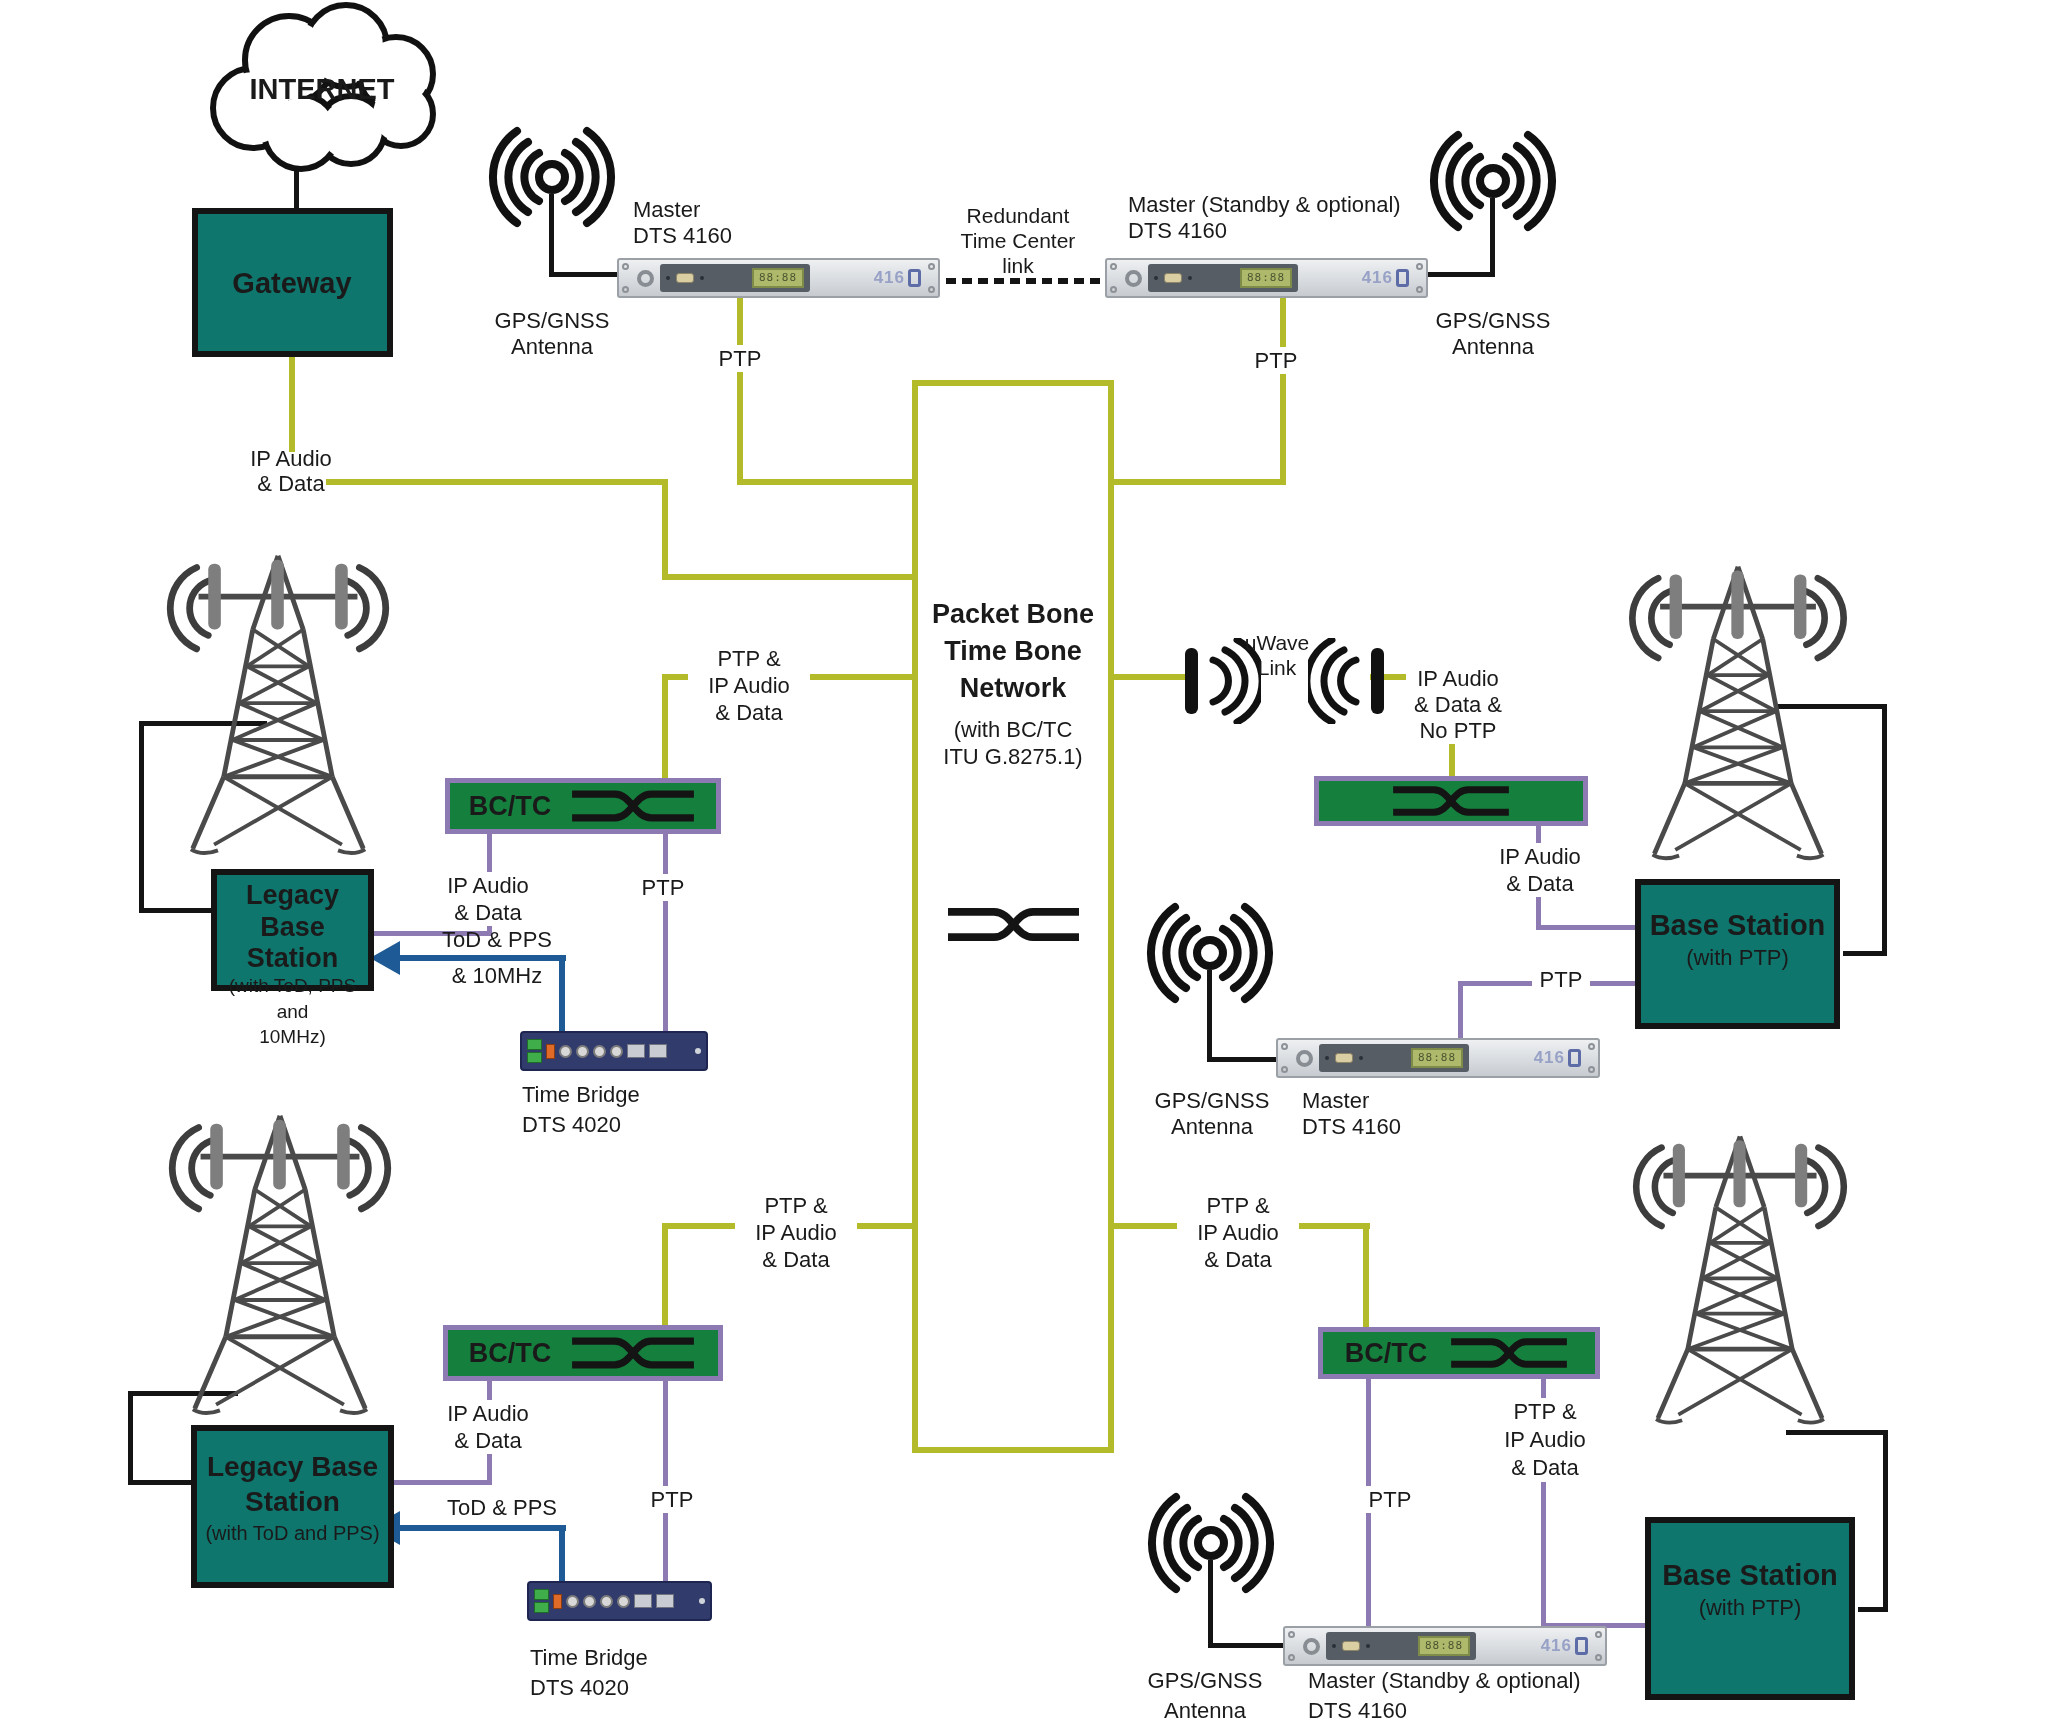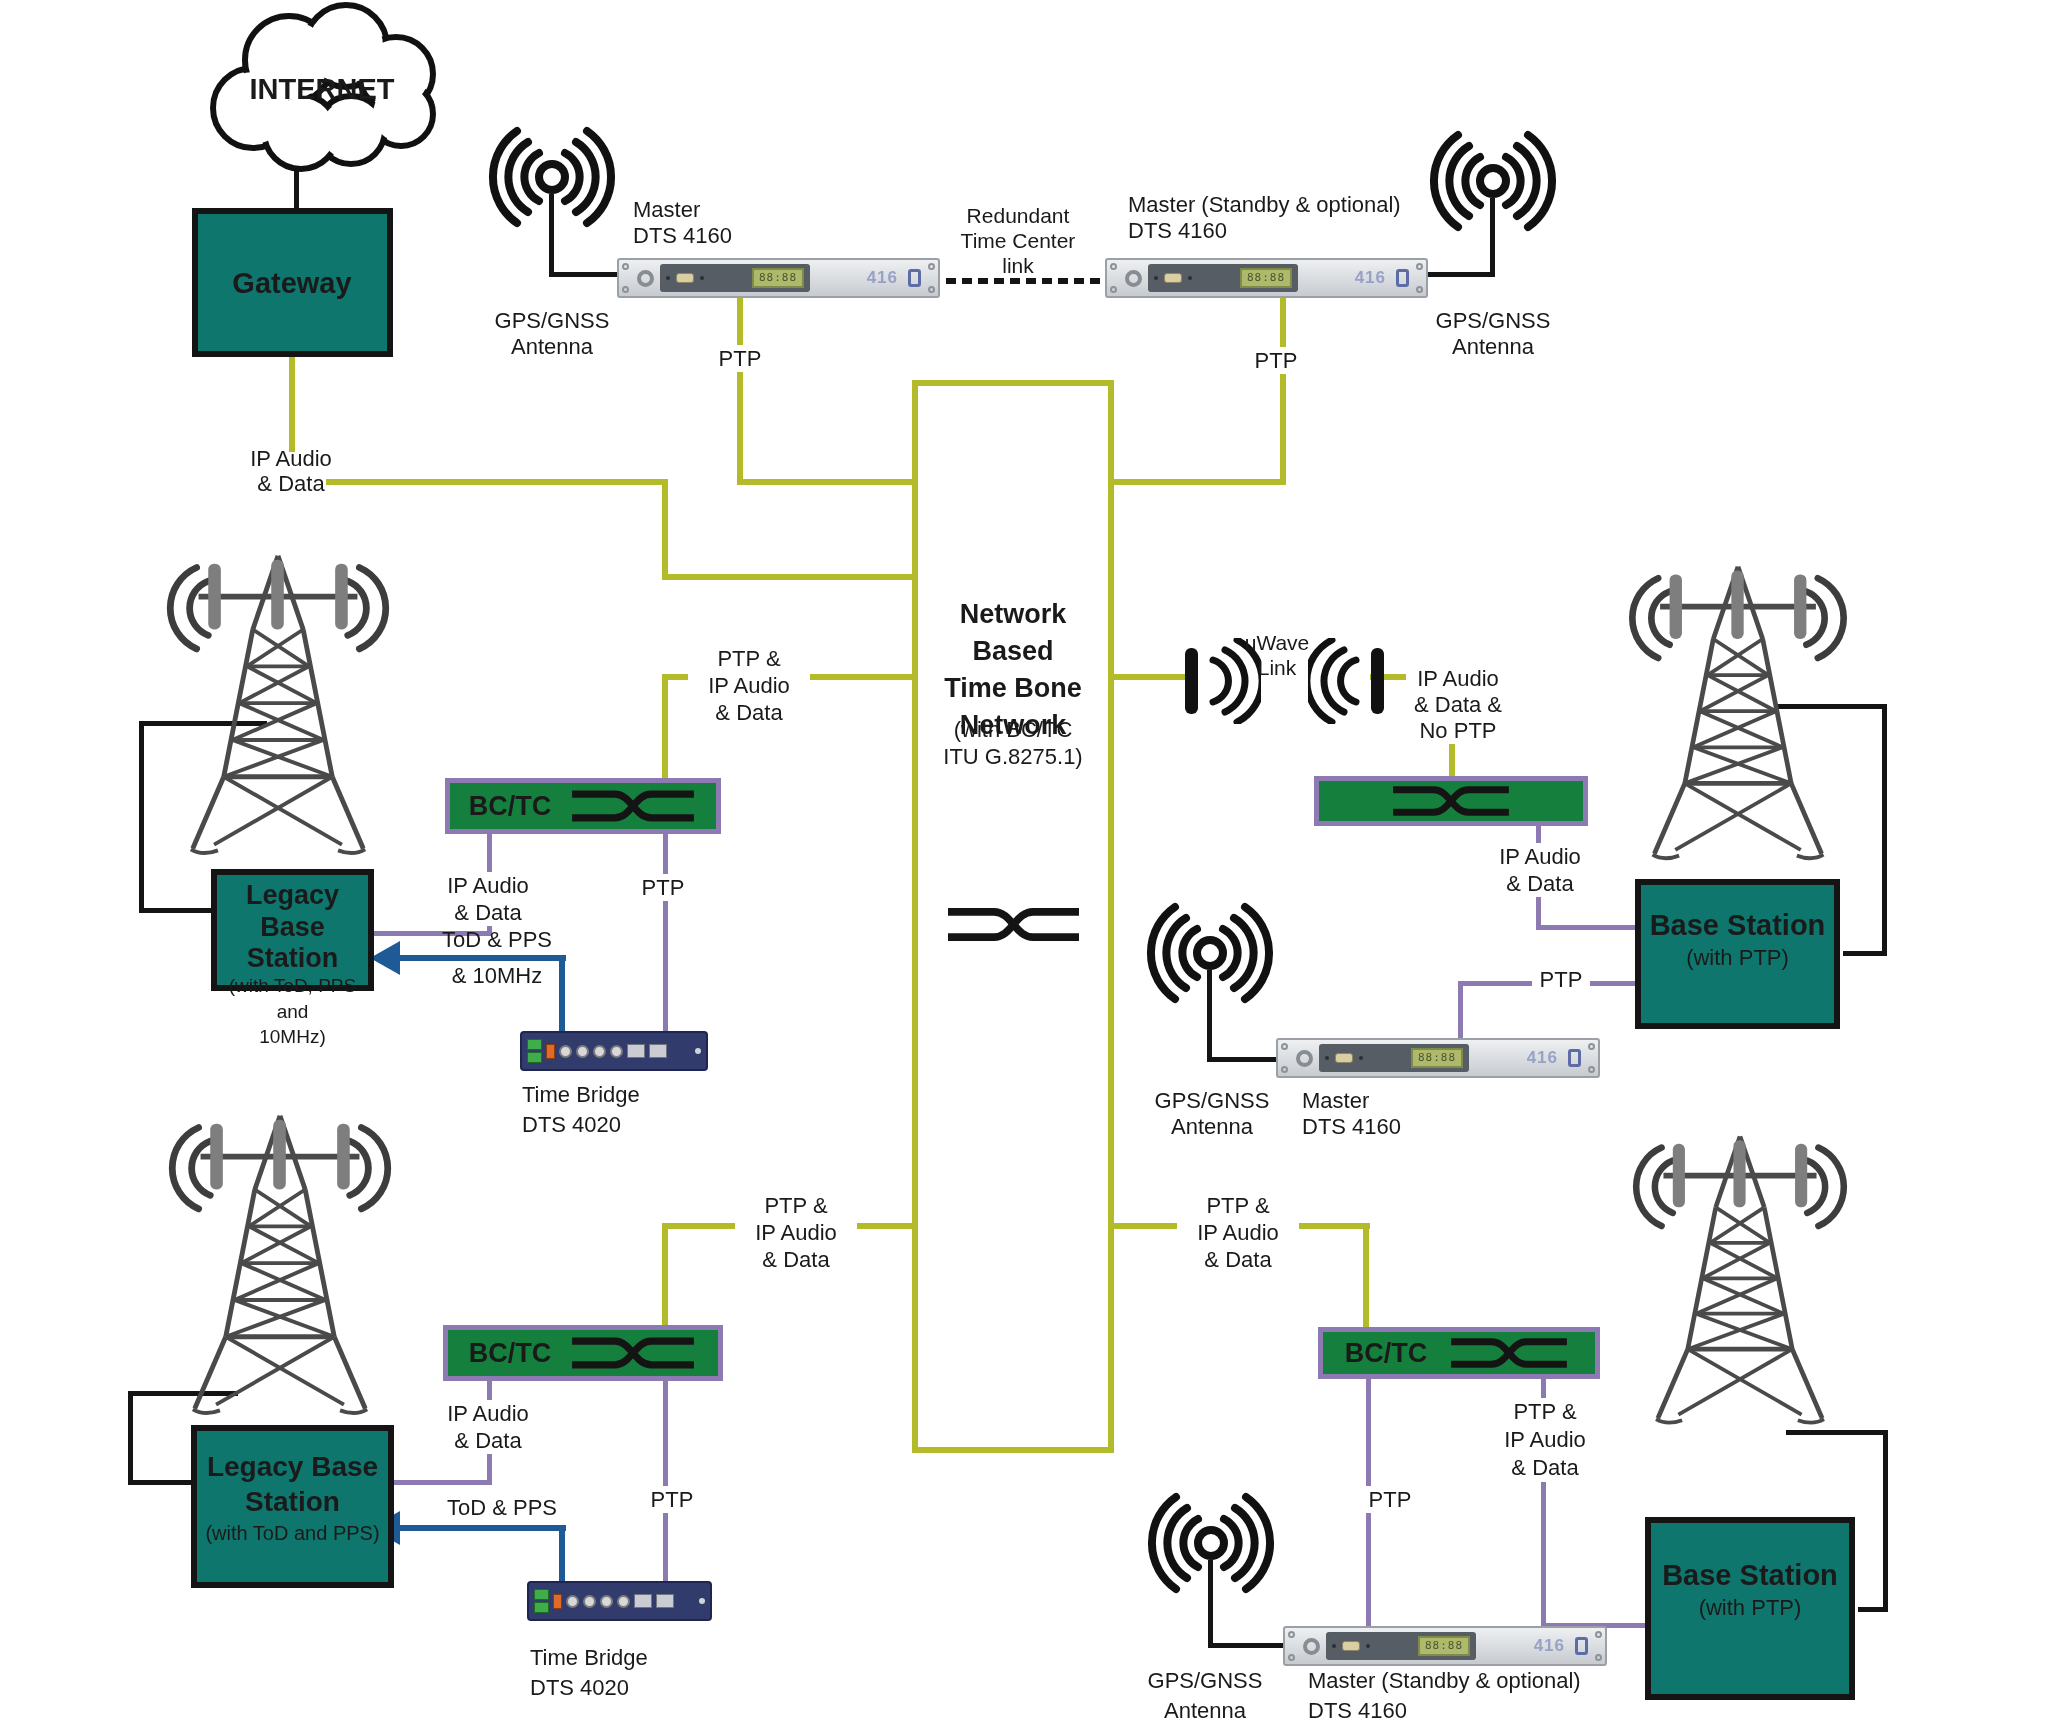--- a/index.html
+++ b/index.html
@@ -26,21 +26,21 @@
   
   .rack{position:absolute;height:40px;background:linear-gradient(#eef0f2,#c7cbd0);border:2px solid #9aa0a6;border-radius:3px;display:flex;align-items:center;}
   .rack .hole{width:7px;height:7px;border-radius:50%;border:2px solid #8d9298;margin:2px 3px;}
   .rack .ear{display:flex;flex-direction:column;justify-content:space-between;height:34px;}
   .rack .logo{width:17px;height:17px;border-radius:50%;border:4px solid #878d93;margin:0 6px 0 5px;}
   .rack .panel{height:28px;flex:0 0 150px;background:#565d65;border-radius:3px;display:flex;align-items:center;padding:0 6px;gap:6px;}
   .rack .db9{width:18px;height:10px;background:#d9cfa3;border-radius:3px;border:1px solid #8e8568;}
   .rack .led{width:4px;height:4px;border-radius:50%;background:#2b3036;}
   .rack .lcd{margin-left:auto;width:52px;height:20px;background:#aeb96b;border:2px solid #7f8b49;color:#4c5530;font-size:11px;line-height:16px;text-align:center;font-family:"DejaVu Sans Mono",monospace;letter-spacing:1px;overflow:hidden;}
   .rack .mid{flex:1;}
-  .rack .brand{display:flex;align-items:center;gap:10px;margin-right:4px;}
+  .rack .brand{display:flex;align-items:center;gap:3px;margin-right:4px;}
   .rack .b416{font-size:17px;font-weight:700;color:#98a1c6;letter-spacing:1px;}
   .rack .b0{width:13px;height:18px;border:3px solid #5d6ca6;border-radius:3px;}
   
   .tbdev{position:absolute;height:40px;background:#313c6d;border:2px solid #1d2550;border-radius:4px;display:flex;align-items:center;padding:0 5px;gap:4px;}
   .tbdev .grn{width:15px;height:11px;background:#3fae4a;border:1px solid #1f6b28;}
   .tbdev .grn2{display:flex;flex-direction:column;gap:2px;}
   .tbdev .org{width:9px;height:15px;background:#e06b28;border:1px solid #8a3c10;}
   .tbdev .bnc{width:13px;height:13px;border-radius:50%;background:#d8d8d8;border:2px solid #7c7c7c;}
   .tbdev .rj{width:18px;height:14px;background:#c9cdd3;border:1px solid #6f7480;}
   .tbdev .tip{width:6px;height:6px;border-radius:50%;background:#cfd4da;margin-left:auto;}
@@ -219,21 +219,21 @@
     </svg>
   <svg class="el" style="left:1308px;top:638px;transform:scaleX(-1)" width="78" height="86">
       <use href="#sym-uwave"></use>
     </svg>
 
   <div class="blackbox" style="left:192px;top:208px;width:201px;height:149px"></div>
   <div class="lbl big" style="left:212px;top:266px;width:160px">Gateway</div>
 
   <div class="bbone" style="left:912px;top:380px;width:202px;height:1073px"></div>
   <div class="el" style="left:916px;top:596px;width:194px;text-align:center;font-size:27px;font-weight:700;line-height:37px">
-    <div>Network Based</div>
+    <div>Packet Bone</div>
     <div>Time Bone</div>
     <div>Network</div>
   </div>
   <div class="el" style="left:916px;top:716px;width:194px;text-align:center;font-size:22px;line-height:27px">
     <div>(with BC/TC</div>
     <div>ITU G.8275.1)</div>
   </div>
   <svg class="el" style="left:945px;top:903px" width="137" height="43">
       <use href="#sym-switch"></use>
     </svg>

